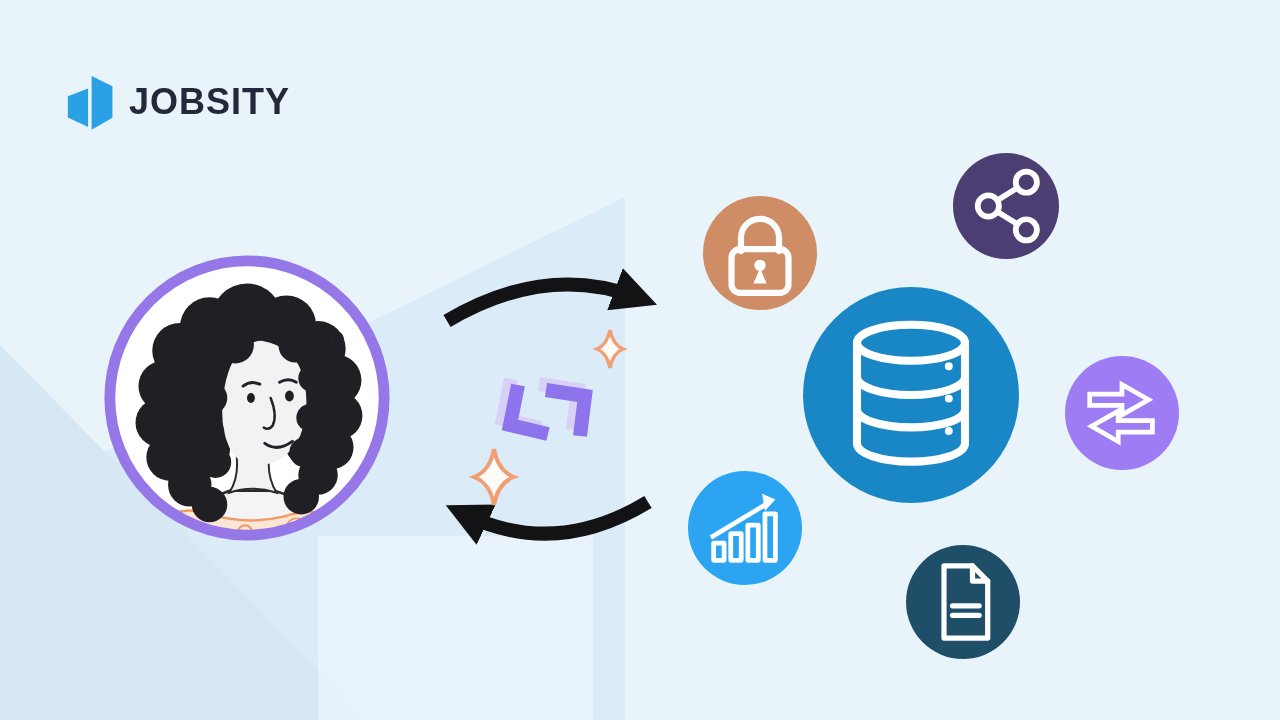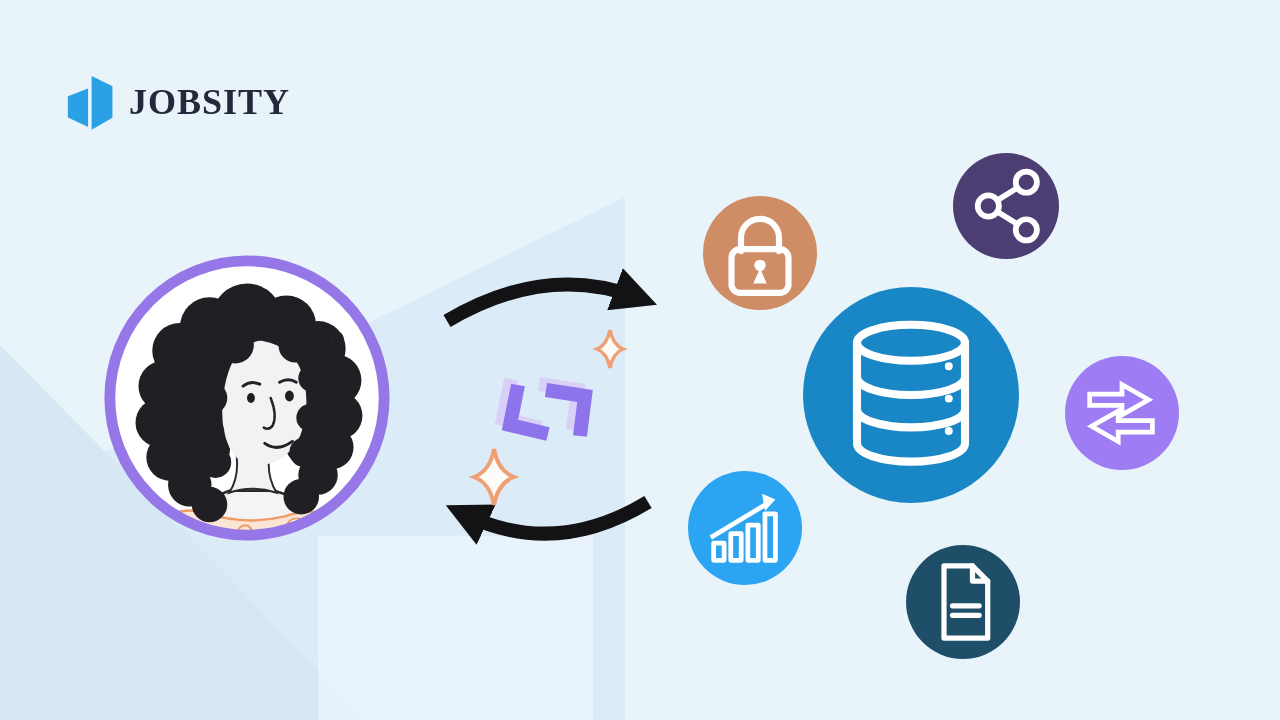--- a/index.html
+++ b/index.html
@@ -1,19 +1,19 @@
 <!DOCTYPE html>
 <html><head>
 <meta charset="utf-8">
 <style>
   html,body{margin:0;padding:0;}
   .stage{
     position:relative; width:1280px; height:720px; overflow:hidden;
     background:#E9F4FA;
-    font-family:Liberation Serif, serif;
+    font-family:Liberation Sans, sans-serif;
   }
   .stage svg{display:block;}
   .bg-layer, .flow-layer{position:absolute; left:0; top:0; width:1280px; height:720px;}
   .logo{position:absolute; left:64px; top:72px; display:flex; align-items:center; gap:13px;}
   .logo-text{
     font-size:36px; font-weight:bold; letter-spacing:1px; color:#23283B;
     line-height:1;
   }
   .avatar{position:absolute; left:99px; top:250px; width:296px; height:296px;}
   .avatar svg{width:100%; height:100%;}

